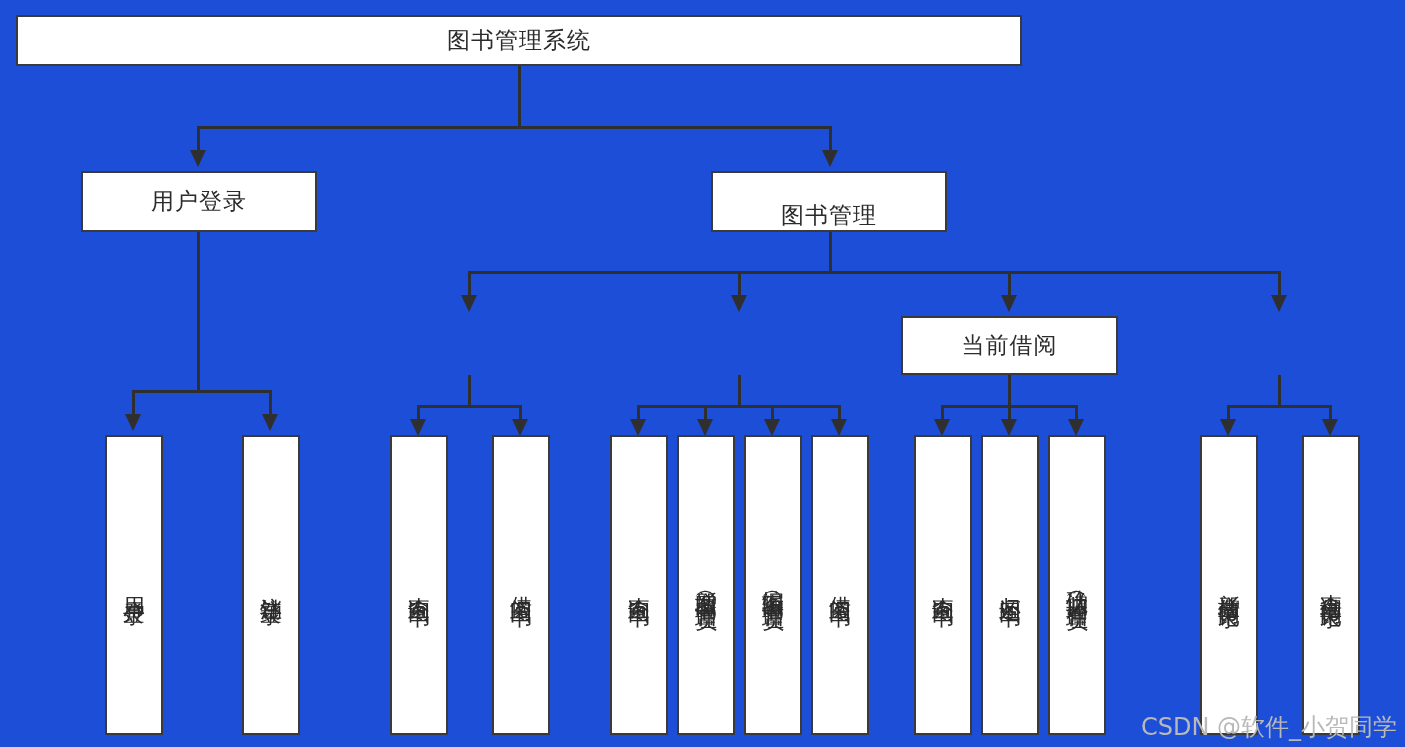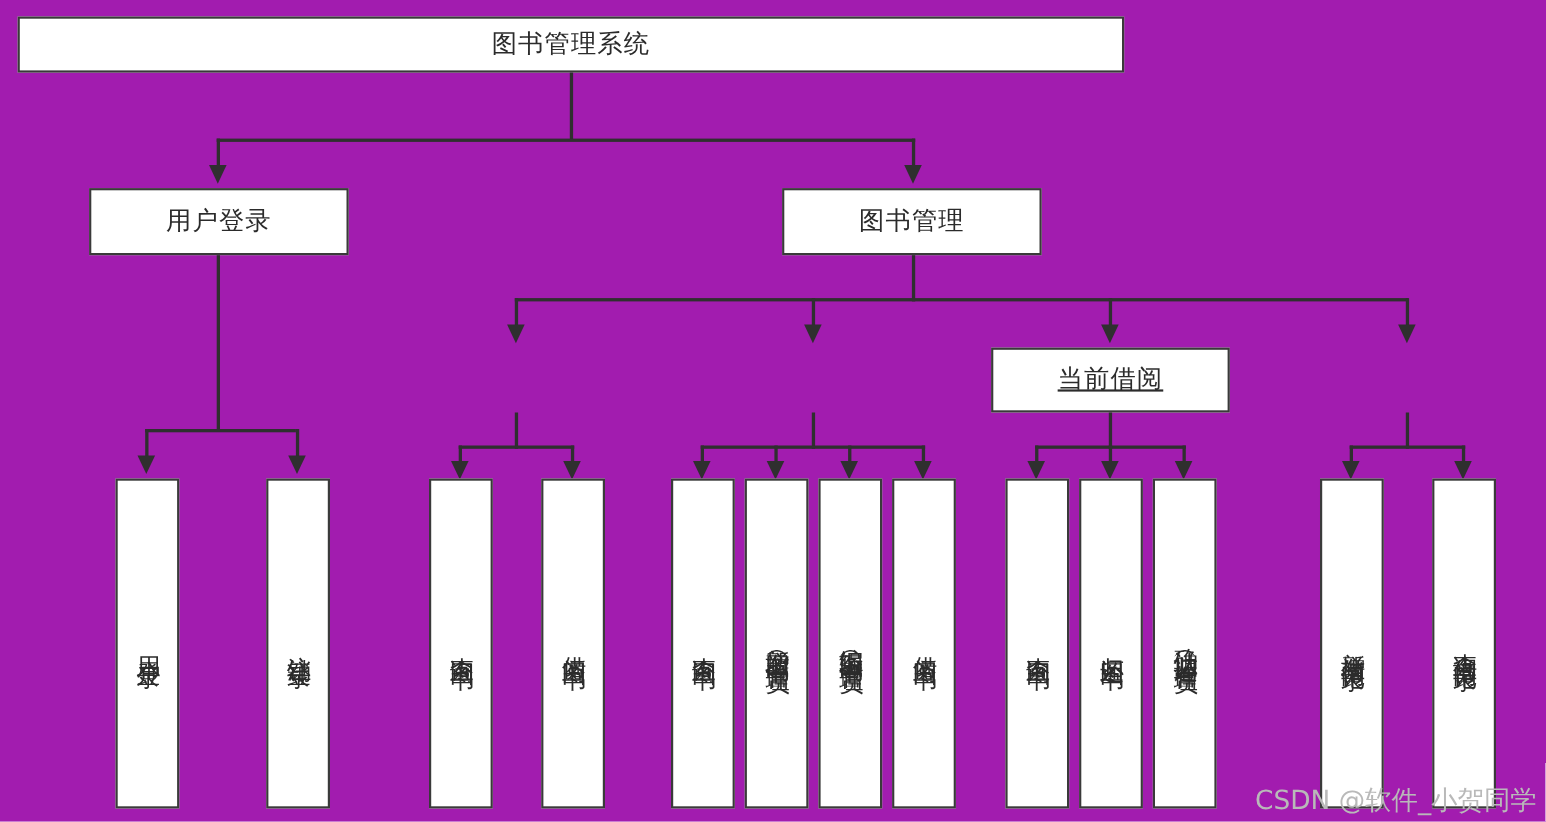--- a/index.html
+++ b/index.html
@@ -9,21 +9,21 @@
     background: #ffffff;
   }
   body {
     font-family: "DejaVu Sans", "Liberation Sans", sans-serif;
     color: #1a1a1a;
   }
   #diagram-canvas {
     position: relative;
     width: 1405px;
     height: 747px;
-    background: #a21caf;
+    background: #1d4ed8;
     overflow: hidden;
   }
   
   .node {
     position: absolute;
     box-sizing: border-box;
     border: 2px solid #3a3a3a;
     background: #ffffff;
     display: flex;
     align-items: center;
@@ -95,21 +95,21 @@
   <div class="conn h" style="left:197px; top:126px; width:635px; height:3px;"></div>
 
   <div class="conn v" style="left:197px; top:126px; width:3px; height:26px;"></div>
   <div class="arrow" style="left:190px; top:150px;"></div>
   <div class="conn v" style="left:829px; top:126px; width:3px; height:26px;"></div>
   <div class="arrow" style="left:822px; top:150px;"></div>
 
   <div class="node horiz" style="left:81px; top:171px; width:236px; height:61px;">
     <span>用户登录</span>
   </div>
-  <div class="node horiz" style="left:711px; top:171px; width:236px; height:61px;">
+  <div class="node horiz" style="left:711px; top:171px; width:236px; height:61px;align-items:flex-end;">
     <span>图书管理</span>
   </div>
 
   <div class="conn v" style="left:197px; top:232px; width:3px; height:160px;"></div>
   <div class="conn h" style="left:132px; top:390px; width:137px; height:3px;"></div>
   <div class="conn v" style="left:132px; top:390px; width:3px; height:26px;"></div>
   <div class="arrow" style="left:125px; top:414px;"></div>
   <div class="conn v" style="left:269px; top:390px; width:3px; height:26px;"></div>
   <div class="arrow" style="left:262px; top:414px;"></div>
 
@@ -125,21 +125,21 @@
 
   <div class="conn v" style="left:468px; top:271px; width:3px; height:26px;"></div>
   <div class="arrow" style="left:461px; top:295px;"></div>
   <div class="conn v" style="left:738px; top:271px; width:3px; height:26px;"></div>
   <div class="arrow" style="left:731px; top:295px;"></div>
   <div class="conn v" style="left:1008px; top:271px; width:3px; height:26px;"></div>
   <div class="arrow" style="left:1001px; top:295px;"></div>
   <div class="conn v" style="left:1278px; top:271px; width:3px; height:26px;"></div>
   <div class="arrow" style="left:1271px; top:295px;"></div>
 
-  <div class="node horiz" style="left:901px; top:316px; width:217px; height:59px;text-decoration:underline;">
+  <div class="node horiz" style="left:901px; top:316px; width:217px; height:59px;">
     <span>当前借阅</span>
   </div>
 
   <div class="conn v" style="left:468px; top:375px; width:3px; height:33px;"></div>
   <div class="conn h" style="left:417px; top:405px; width:105px; height:3px;"></div>
   <div class="conn v" style="left:417px; top:405px; width:3px; height:21px;"></div>
   <div class="arrow" style="left:410px; top:419px;"></div>
   <div class="conn v" style="left:519px; top:405px; width:3px; height:21px;"></div>
   <div class="arrow" style="left:512px; top:419px;"></div>
 

